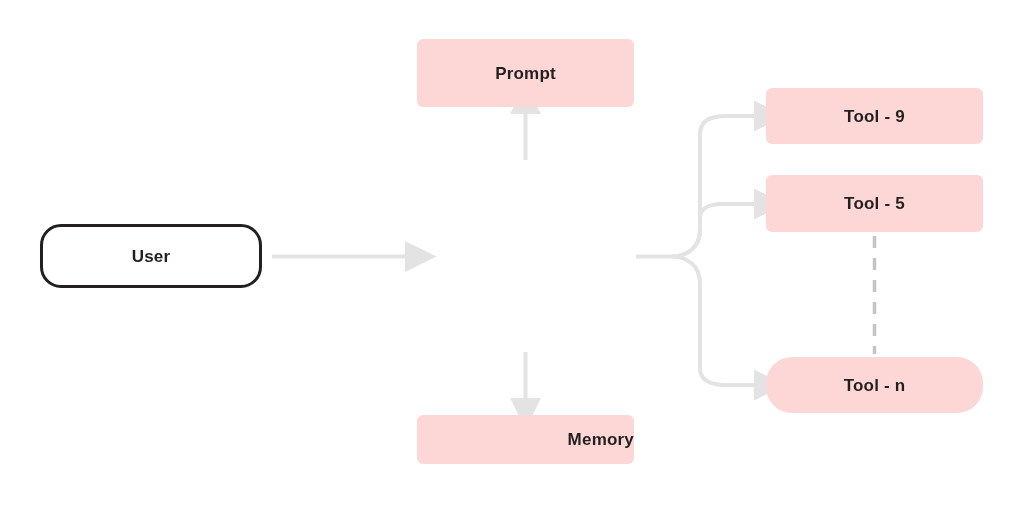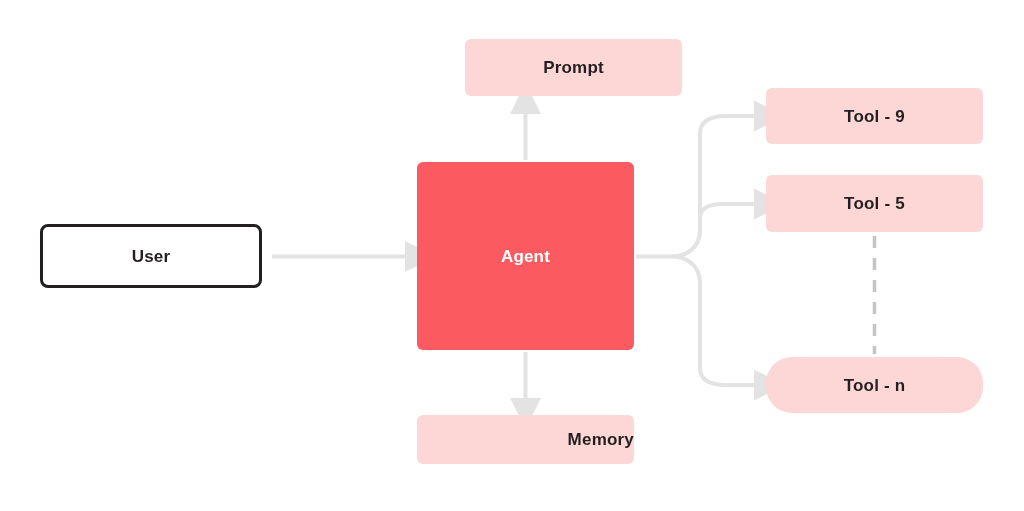--- a/index.html
+++ b/index.html
@@ -43,21 +43,21 @@
     line-height: 1;
   }
   
   .node-user {
     left: 40px;
     top: 224px;
     width: 222px;
     height: 64px;
     background: #ffffff;
     border: 3px solid #231f20;
-    border-radius: 8px;
+    border-radius: 21px;
     color: #231f20;
     font-size: 17px;
   }
   
   .node-agent {
     left: 417px;
     top: 162px;
     width: 217px;
     height: 188px;
     background: #fb5b60;
@@ -69,22 +69,21 @@
   .node-pink {
     background: #fcd7d6;
     border-radius: 6px;
     color: #231f20;
     font-size: 17px;
   }
   .node-prompt {
     left: 417px;
     top: 39px;
     width: 217px;
-    height: 57px;
-    margin-left: 48px;
+    height: 68px;
   }
   .node-memory {
     left: 417px;
     top: 415px;
     width: 217px;
     height: 49px;
     justify-content: flex-end;
   }
   .node-tool-1 {
     left: 766px;
@@ -132,23 +131,20 @@
 
     <path d="M672,256.5 C686,256.5 700,265 700,283 L700,368 C700,381 712,385 726,385 L756,385" stroke="#e3e3e3" stroke-width="4" fill="none" stroke-linecap="butt" marker-end="url(#ah)"></path>
 
     <line x1="874.5" y1="236" x2="874.5" y2="354" stroke="#c4c4c4" stroke-width="3.5" stroke-dasharray="12 10" stroke-linecap="butt"></line>
   </svg>
 
   <div class="node node-user">
     <span class="node-label">User</span>
   </div>
 
-  <div class="node node-agent">
-    <span class="node-label">Agent</span>
-  </div>
 
   <div class="node node-pink node-prompt">
     <span class="node-label">Prompt</span>
   </div>
 
   <div class="node node-pink node-memory">
     <span class="node-label">Memory</span>
   </div>
 
   <div class="node node-pink node-tool-1">

